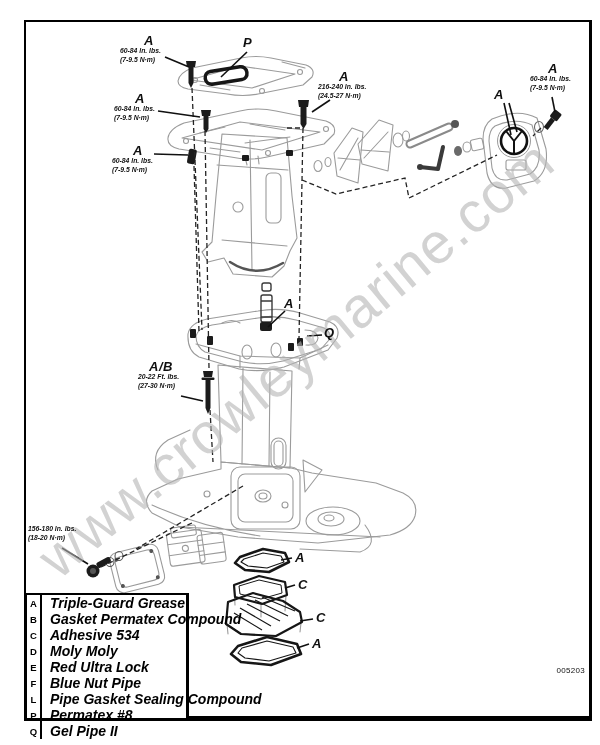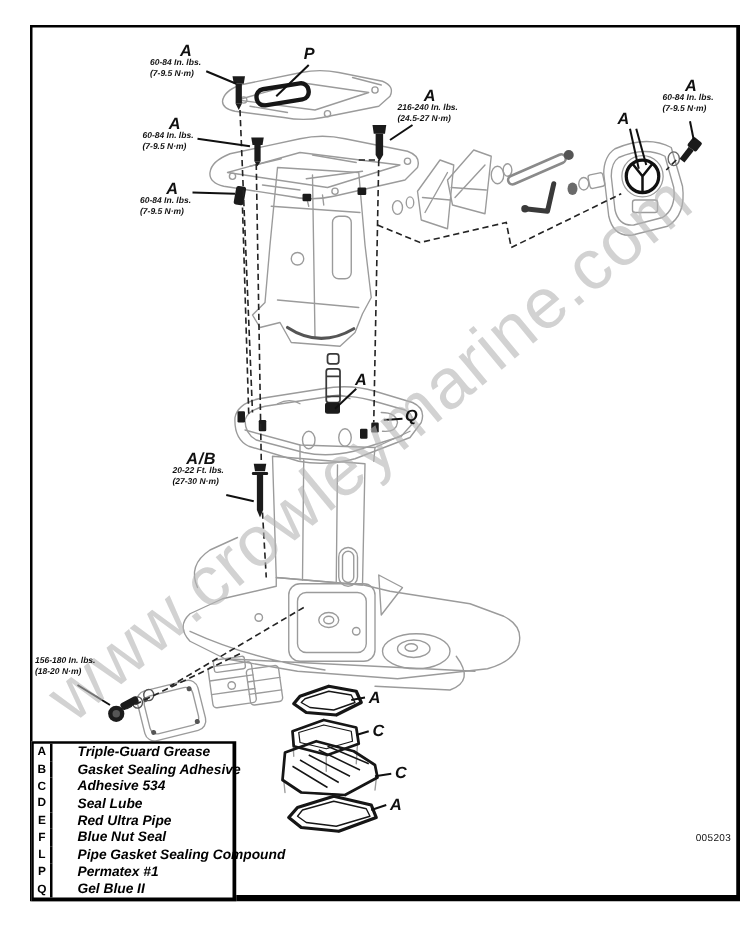--- a/index.html
+++ b/index.html
@@ -35,21 +35,21 @@
     border:2px solid #000; border-right-width:3px; border-bottom-width:3px;
     background:#fff; display:flex; flex-direction:column;
   }
   .legend-row { flex:1; display:flex; align-items:center; }
   .legend-letter {
     width:15px; flex:0 0 15px; text-align:center; font-weight:bold;
     font-size:9.5px; border-right:2px solid #000; align-self:stretch;
     display:flex; align-items:center; justify-content:center;
   }
   .legend-label {
-    font-size:11px; font-weight:bold; font-style:italic; padding-left:20px;
+    font-size:14px; font-weight:bold; font-style:italic; padding-left:8px;
     white-space:nowrap;
   }
   .fig-number {
     position:absolute; left:535px; top:666px; width:50px; text-align:right;
     font-size:8px; font-weight:normal; color:#111; letter-spacing:0.3px;
   }
 </style>
 </head>
 <body>
 
@@ -335,47 +335,47 @@
 
   <div class="callout letter-only" style="left:312px; top:637px;">A</div>
 
   <div class="legend">
     <div class="legend-row">
       <div class="legend-letter">A</div>
       <div class="legend-label">Triple-Guard Grease</div>
     </div>
     <div class="legend-row">
       <div class="legend-letter">B</div>
-      <div class="legend-label">Gasket Sealing Adhesive</div>
+      <div class="legend-label">Gasket Permatex Compound</div>
     </div>
     <div class="legend-row">
       <div class="legend-letter">C</div>
       <div class="legend-label">Adhesive 534</div>
     </div>
     <div class="legend-row">
       <div class="legend-letter">D</div>
-      <div class="legend-label">Seal Lube</div>
+      <div class="legend-label">Moly Moly</div>
     </div>
     <div class="legend-row">
       <div class="legend-letter">E</div>
-      <div class="legend-label">Red Ultra Pipe</div>
+      <div class="legend-label">Red Ultra Lock</div>
     </div>
     <div class="legend-row">
       <div class="legend-letter">F</div>
-      <div class="legend-label">Blue Nut Seal</div>
+      <div class="legend-label">Blue Nut Pipe</div>
     </div>
     <div class="legend-row">
       <div class="legend-letter">L</div>
       <div class="legend-label">Pipe Gasket Sealing Compound</div>
     </div>
     <div class="legend-row">
       <div class="legend-letter">P</div>
-      <div class="legend-label">Permatex #1</div>
+      <div class="legend-label">Permatex #8</div>
     </div>
     <div class="legend-row">
       <div class="legend-letter">Q</div>
-      <div class="legend-label">Gel Blue II</div>
+      <div class="legend-label">Gel Pipe II</div>
     </div>
   </div>
 
   <div class="fig-number">005203</div>
 
 </div>
 
 </body></html>

